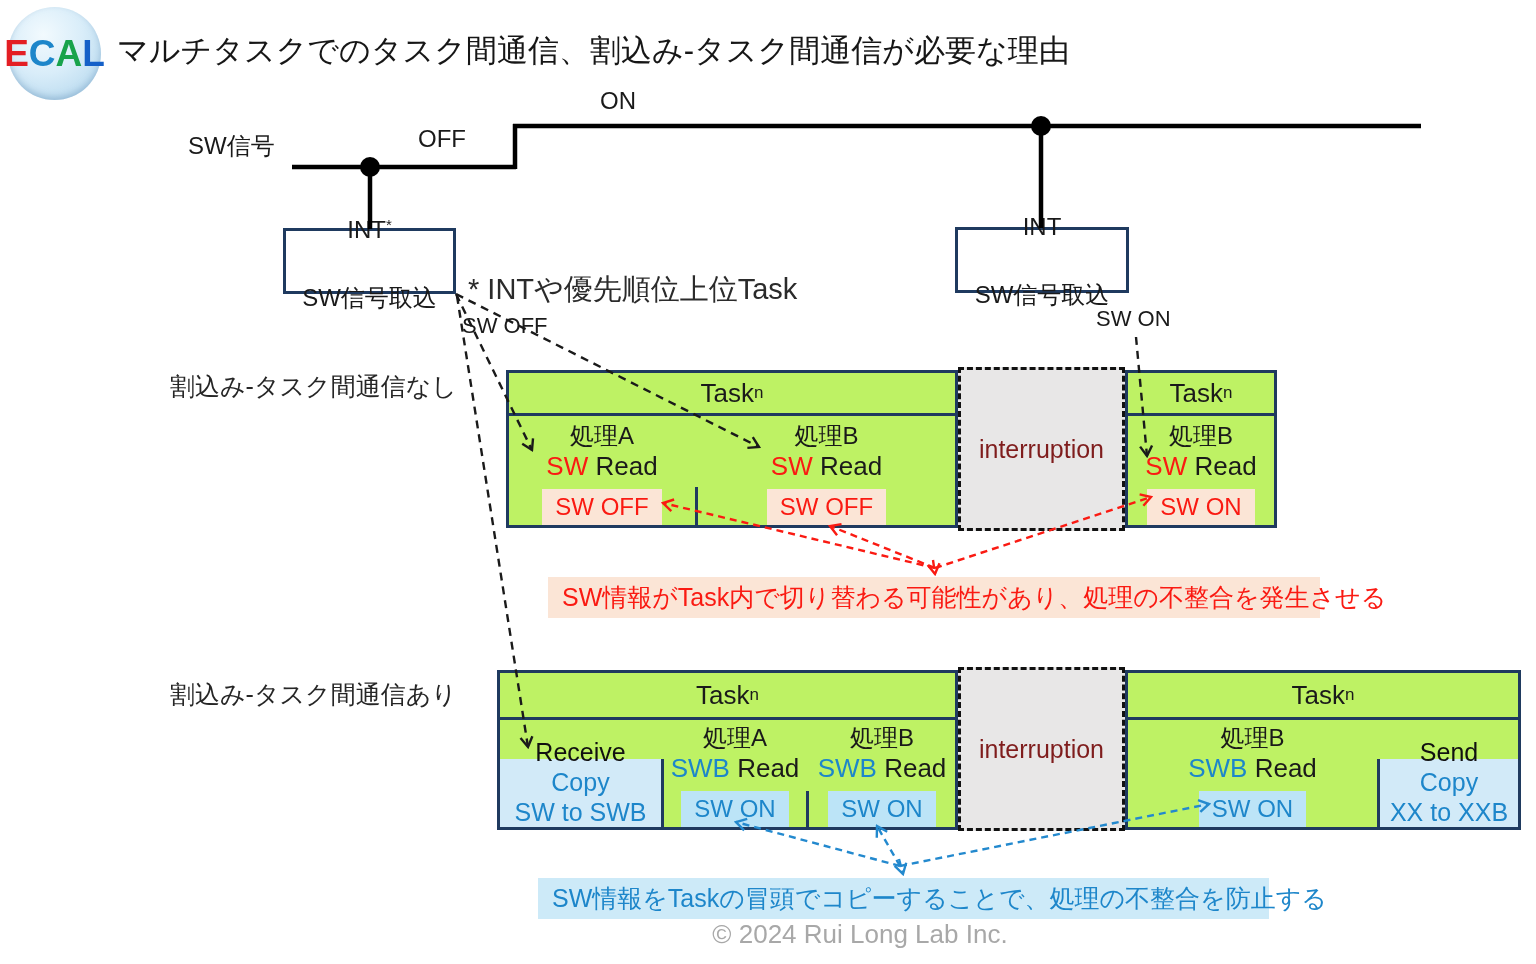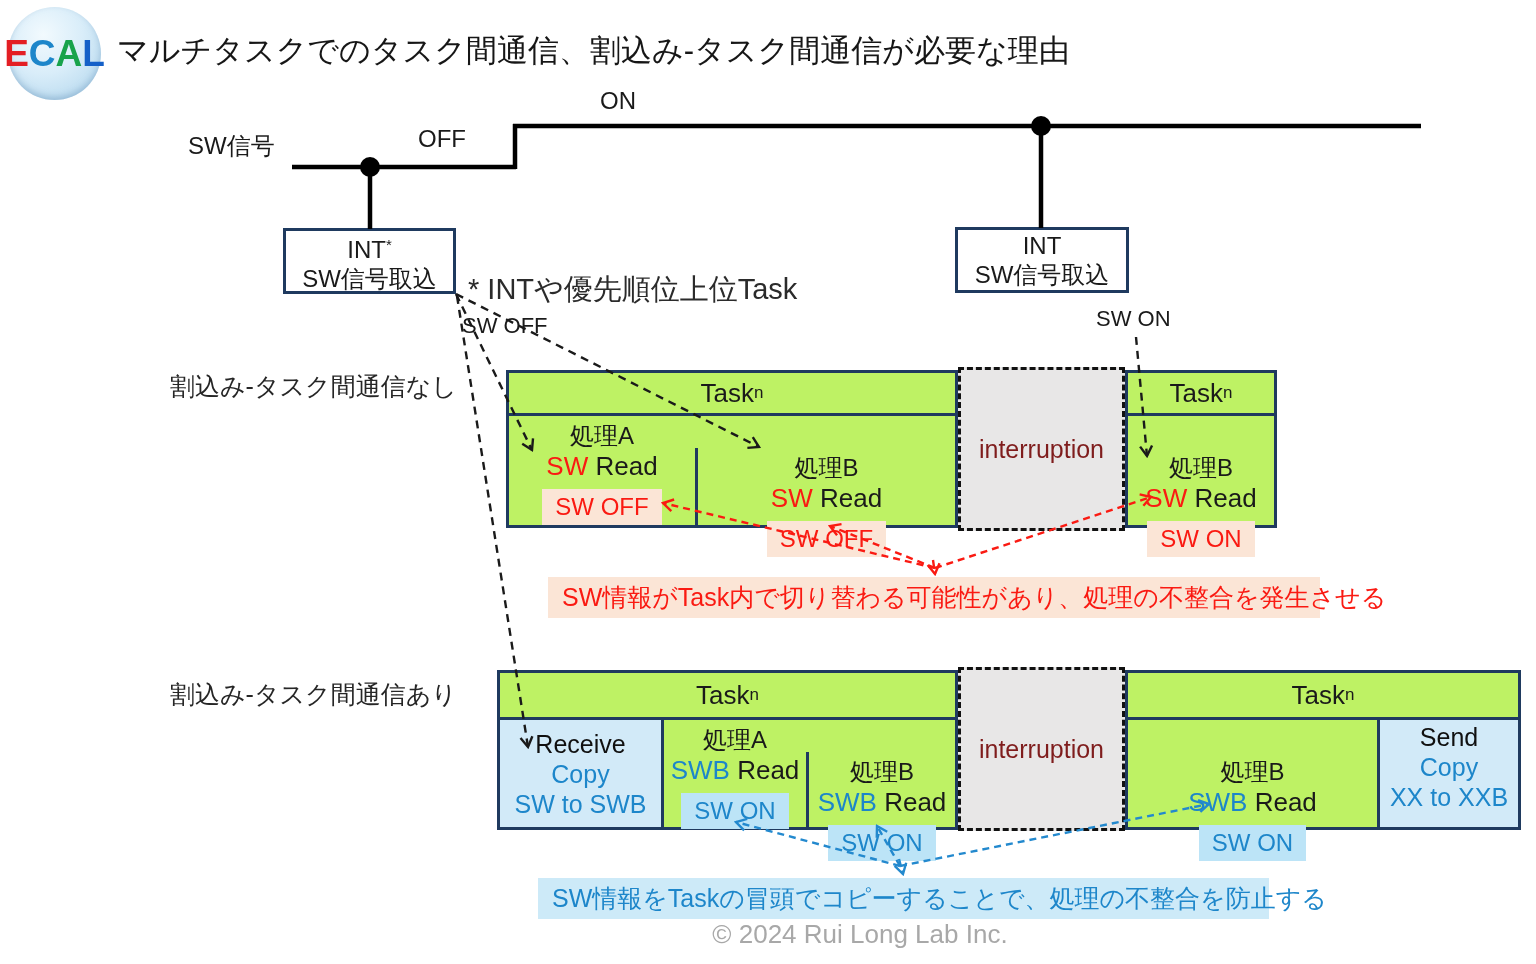--- a/index.html
+++ b/index.html
@@ -46,21 +46,21 @@
     display:flex;flex-direction:column;
   }
   .task-header{
     border-bottom:3px solid #1f3a5f;display:flex;align-items:center;justify-content:center;
     font-size:26px;box-sizing:border-box;flex:0 0 auto;
   }
   .task-header sub{font-size:17px;vertical-align:-4px;line-height:0;}
   .task-body{flex:1 1 auto;display:flex;min-height:0;}
   .cell{
     box-sizing:border-box;display:flex;flex-direction:column;align-items:center;
-    padding-top:5px;min-width:0;
+    padding-top:5px;min-width:0;justify-content:flex-end;
   }
   .cell.bordered{border-left:3px solid #1f3a5f;}
   .cell .c-title{font-size:24px;line-height:30px;}
   .cell .c-read{font-size:26px;line-height:31px;white-space:nowrap;}
   .red-txt{color:#fa1a12;}
   .blue-txt{color:#1d86ca;}
   .chip{
     margin-top:7px;padding:3px 13px;font-size:24px;line-height:30px;white-space:nowrap;
   }
   .chip.pink{background:#fbe5d6;color:#fa1a12;}
@@ -94,21 +94,21 @@
   .note{
     box-sizing:border-box;display:flex;align-items:center;padding:0 14px;
     font-size:25px;white-space:nowrap;
   }
   #note-red{left:548px;top:577px;width:772px;height:41px;background:#fbe5d6;color:#fa1a12;}
   #note-blue{left:538px;top:878px;width:731px;height:41px;background:#cdeaf8;color:#1d86ca;}
   
   #copyright{left:324px;top:919px;width:1072px;text-align:center;font-size:26px;color:#a8a8a8;}
   
   #overlay{left:0;top:0;width:1536px;height:964px;pointer-events:none;z-index:6;}
-  .boxlayer{z-index:2;}
+  .boxlayer{z-index:2;gap:39px;}
 </style>
 </head>
 <body>
 
 <div id="stage">
 
   <div id="logo" class="abs">
     <span style="color:#e31e24">E</span>
       <span style="color:#1d86ca">C</span>
       <span style="color:#18a34b">A</span>

